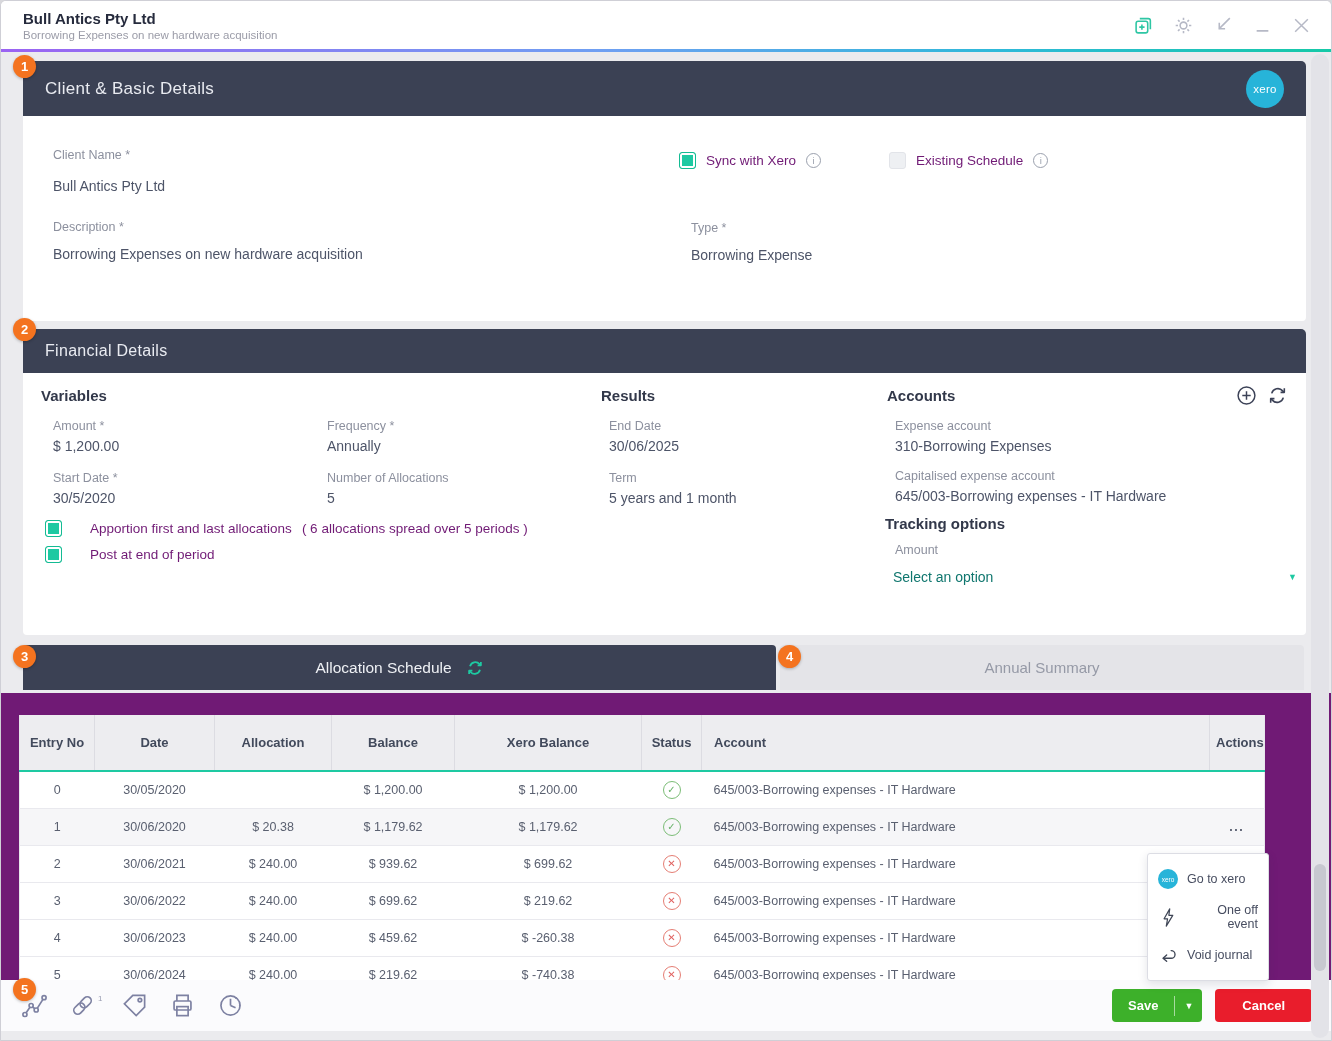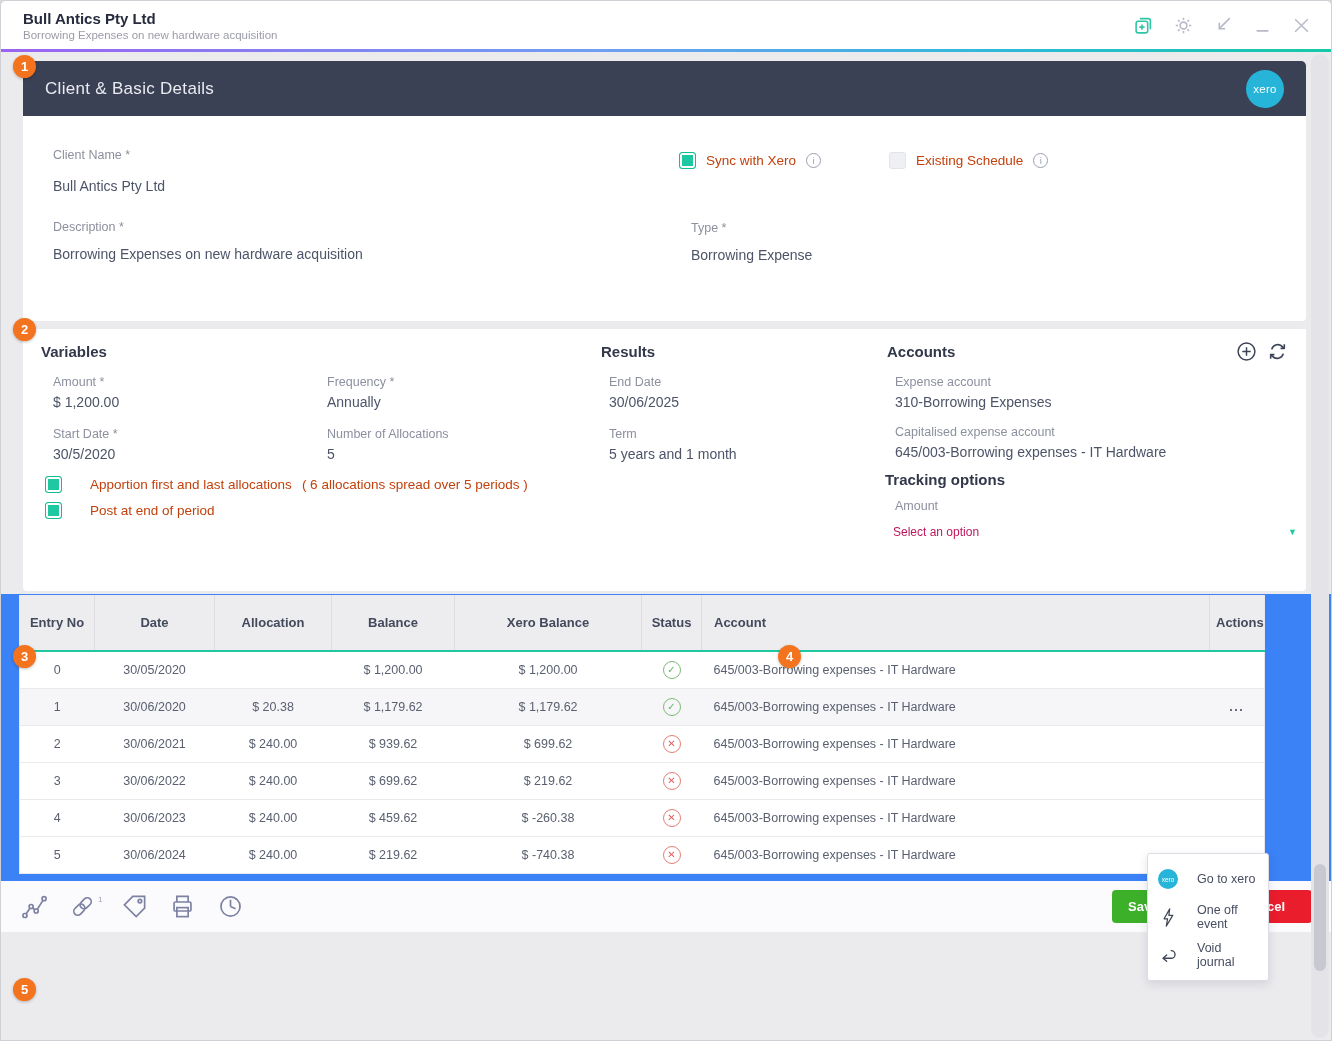--- a/index.html
+++ b/index.html
@@ -27,56 +27,56 @@
   .heading { font-size:15px; font-weight:bold; color:#32384a; position:absolute; }
 
   
   .card1 { margin-top:9px; }
   .card1 .card-header { height:55px; font-size:17px; }
   .card1 .card-body { height:205px; border-radius:0 0 4px 4px; }
   .xero-circle { width:38px; height:38px; border-radius:50%; background:#27b4d9; color:#fff; font-size:11.5px; display:flex; align-items:center; justify-content:center; }
   .cbx-row { position:absolute; display:flex; align-items:center; gap:10px; }
   .cbx { width:17px; height:17px; border-radius:3px; background:#1ec9a2; border:1px solid #14bb93; box-shadow:inset 0 0 0 2px #fff; cursor:pointer; flex:none; }
   .cbx.unchecked { background:#eef0f3; border:1px solid #e2e4e9; box-shadow:none; }
-  .cbx-label { font-size:13.5px; color:#c2410c; }
+  .cbx-label { font-size:13.5px; color:#701a75; }
   .info { width:15px; height:15px; border:1.3px solid #9aa0ad; border-radius:50%; color:#9aa0ad; font-size:9.5px; display:inline-flex; align-items:center; justify-content:center; font-style:normal; cursor:pointer; }
 
   
   .card2 { margin-top:8px; }
   .card2 .card-header { height:44px; font-size:16px; }
   .card2 .card-body { height:262px; border-radius:0 0 4px 4px; }
   .acct-icons { position:absolute; right:18px; top:12px; display:flex; gap:10px; color:#3c4257; }
   .acct-icons span { cursor:pointer; display:inline-flex; }
   .select-box { position:absolute; left:870px; top:196px; width:404px; display:flex; align-items:center; justify-content:space-between; cursor:pointer; }
-  .select-placeholder { font-size:12px; color:#be185d; }
+  .select-placeholder { font-size:14px; color:#0f766e; }
   .select-caret { color:#1ec9a2; font-size:9px; }
 
   
   .tabs { margin:10px 27px 0 22px; display:flex; height:45px; }
   .tab-active { width:753px; background:#3b4154; color:#eef0f4; font-size:15.5px; display:flex; align-items:center; justify-content:center; gap:14px; border-radius:4px 4px 0 0; cursor:pointer; }
   .tab-inactive { flex:1; background:#e4e4e8; color:#9599a6; font-size:15px; display:flex; align-items:center; justify-content:center; border-radius:4px 4px 0 0; cursor:pointer; margin-left:4px; }
   .tab-refresh { color:#1ec9a2; display:inline-flex; }
 
   
-  .table-card { margin-top:3px; height:287px; background:#3b82f6; overflow:hidden; padding:1px 0 0 18px; }
+  .table-card { margin-top:3px; height:287px; background:#701a75; overflow:hidden; padding:22px 0 0 18px; }
   table { border-collapse:collapse; table-layout:fixed; width:1245px; border-left:1px solid #e7e7ec; border-right:1px solid #e7e7ec; }
   thead th { background:#ededf0; height:56px; font-size:13px; font-weight:bold; color:#424a5c; border-right:1px solid #dcdce2; border-bottom:2px solid #1ec9a2; text-align:center; padding:0 6px; }
   thead th:last-child { border-right:none; }
   thead th.al { text-align:left; padding-left:12px; }
   tbody td { height:37px; font-size:12.5px; color:#5a6070; text-align:center; border-bottom:1px solid #e9e9ee; background:#fff; }
   tbody tr.row-hl td { background:#f6f6f8; }
   td.c-account { text-align:left; padding-left:12px; }
   .status-circle { width:18px; height:18px; border-radius:50%; display:inline-flex; align-items:center; justify-content:center; font-size:10px; border:1.5px solid; }
   .status-circle.success { color:#67b168; border-color:#7cbd77; }
   .status-circle.error { color:#e0615f; border-color:#e57e74; }
   .dots { font-weight:bold; letter-spacing:1.5px; color:#565c6e; cursor:pointer; }
 
   
   .ctx-menu { position:absolute; left:1146px; top:801px; width:122px; height:128px; background:#fff; border:1px solid #dcdde4; border-radius:3px; box-shadow:0 3px 10px rgba(40,45,70,.13); z-index:30; padding:6px 0; display:flex; flex-direction:column; justify-content:space-around; }
-  .ctx-item { display:flex; align-items:center; gap:19px; padding:0 10px; height:36px; cursor:pointer; font-size:12.5px; color:#474d60; }
+  .ctx-item { display:flex; align-items:center; gap:9px; padding:0 10px; height:36px; cursor:pointer; font-size:12.5px; color:#474d60;text-align:right; }
   .xero-mini { width:20px; height:20px; border-radius:50%; background:#27b4d9; color:#fff; font-size:6.5px; display:flex; align-items:center; justify-content:center; flex:none; }
   .ctx-ic { display:inline-flex; color:#3f4656; width:20px; justify-content:center; flex:none; }
 
   
   .footer { height:51px; background:#fbfbfd; display:flex; align-items:center; padding:0 19px 0 20px; }
   .foot-icons { display:flex; align-items:center; gap:21px; color:#7d81a2; }
   .foot-icons span { display:inline-flex; cursor:pointer; position:relative; }
   .link-badge { position:absolute; right:-2px; bottom:-2px; font-size:8px; color:#9a9db2; }
   .spacer { flex:1; }
   .btn { border:none; border-radius:4px; color:#fff; font-family:inherit; font-size:13px; font-weight:bold; height:33px; cursor:pointer; display:flex; align-items:center; }
@@ -159,20 +159,23 @@
           <span class="cbx unchecked"></span>
           <span class="cbx-label">Existing Schedule</span>
           <i class="info">i</i>
         </div>
         <div class="lbl" style="left:668px;top:105px">Type *</div>
         <div class="val" style="left:668px;top:131px">Borrowing Expense</div>
       </div>
     </section>
 
     <section class="card card2">
+      <div class="card-header">
+        <span>Financial Details</span>
+      </div>
       <div class="card-body">
         <div class="heading" style="left:18px;top:14px">Variables</div>
         <div class="lbl" style="left:30px;top:46px">Amount *</div>
         <div class="val" style="left:30px;top:65px">$ 1,200.00</div>
         <div class="lbl" style="left:304px;top:46px">Frequency *</div>
         <div class="val" style="left:304px;top:65px">Annually</div>
         <div class="lbl" style="left:30px;top:98px">Start Date *</div>
         <div class="val" style="left:30px;top:117px">30/5/2020</div>
         <div class="lbl" style="left:304px;top:98px">Number of Allocations</div>
         <div class="val" style="left:304px;top:117px">5</div>
@@ -217,20 +220,36 @@
 
         <div class="heading" style="left:862px;top:142px">Tracking options</div>
         <div class="lbl" style="left:872px;top:170px">Amount</div>
         <div class="select-box">
           <span class="select-placeholder">Select an option</span>
           <span class="select-caret">▼</span>
         </div>
       </div>
     </section>
 
+    <div class="tabs">
+      <div class="tab-active">
+        <span>Allocation Schedule</span>
+        <span class="tab-refresh">
+          <svg width="18" height="18" viewBox="0 0 20 20" fill="none" stroke="currentColor" stroke-width="2">
+              <path d="M4.5 8a6 6 0 0 1 10.4-2.4L16.5 7"></path>
+              <path d="M16.5 3.2V7h-3.6" stroke-linejoin="round"></path>
+              <path d="M15.5 12a6 6 0 0 1-10.4 2.4L3.5 13"></path>
+              <path d="M3.5 16.8V13h3.6" stroke-linejoin="round"></path>
+            </svg>
+        </span>
+      </div>
+      <div class="tab-inactive">
+        <span>Annual Summary</span>
+      </div>
+    </div>
 
     <div class="table-card">
       <table>
         <colgroup>
           <col style="width:75px">
             <col style="width:120px">
             <col style="width:117px">
             <col style="width:123px">
           <col style="width:187px">
             <col style="width:60px">

